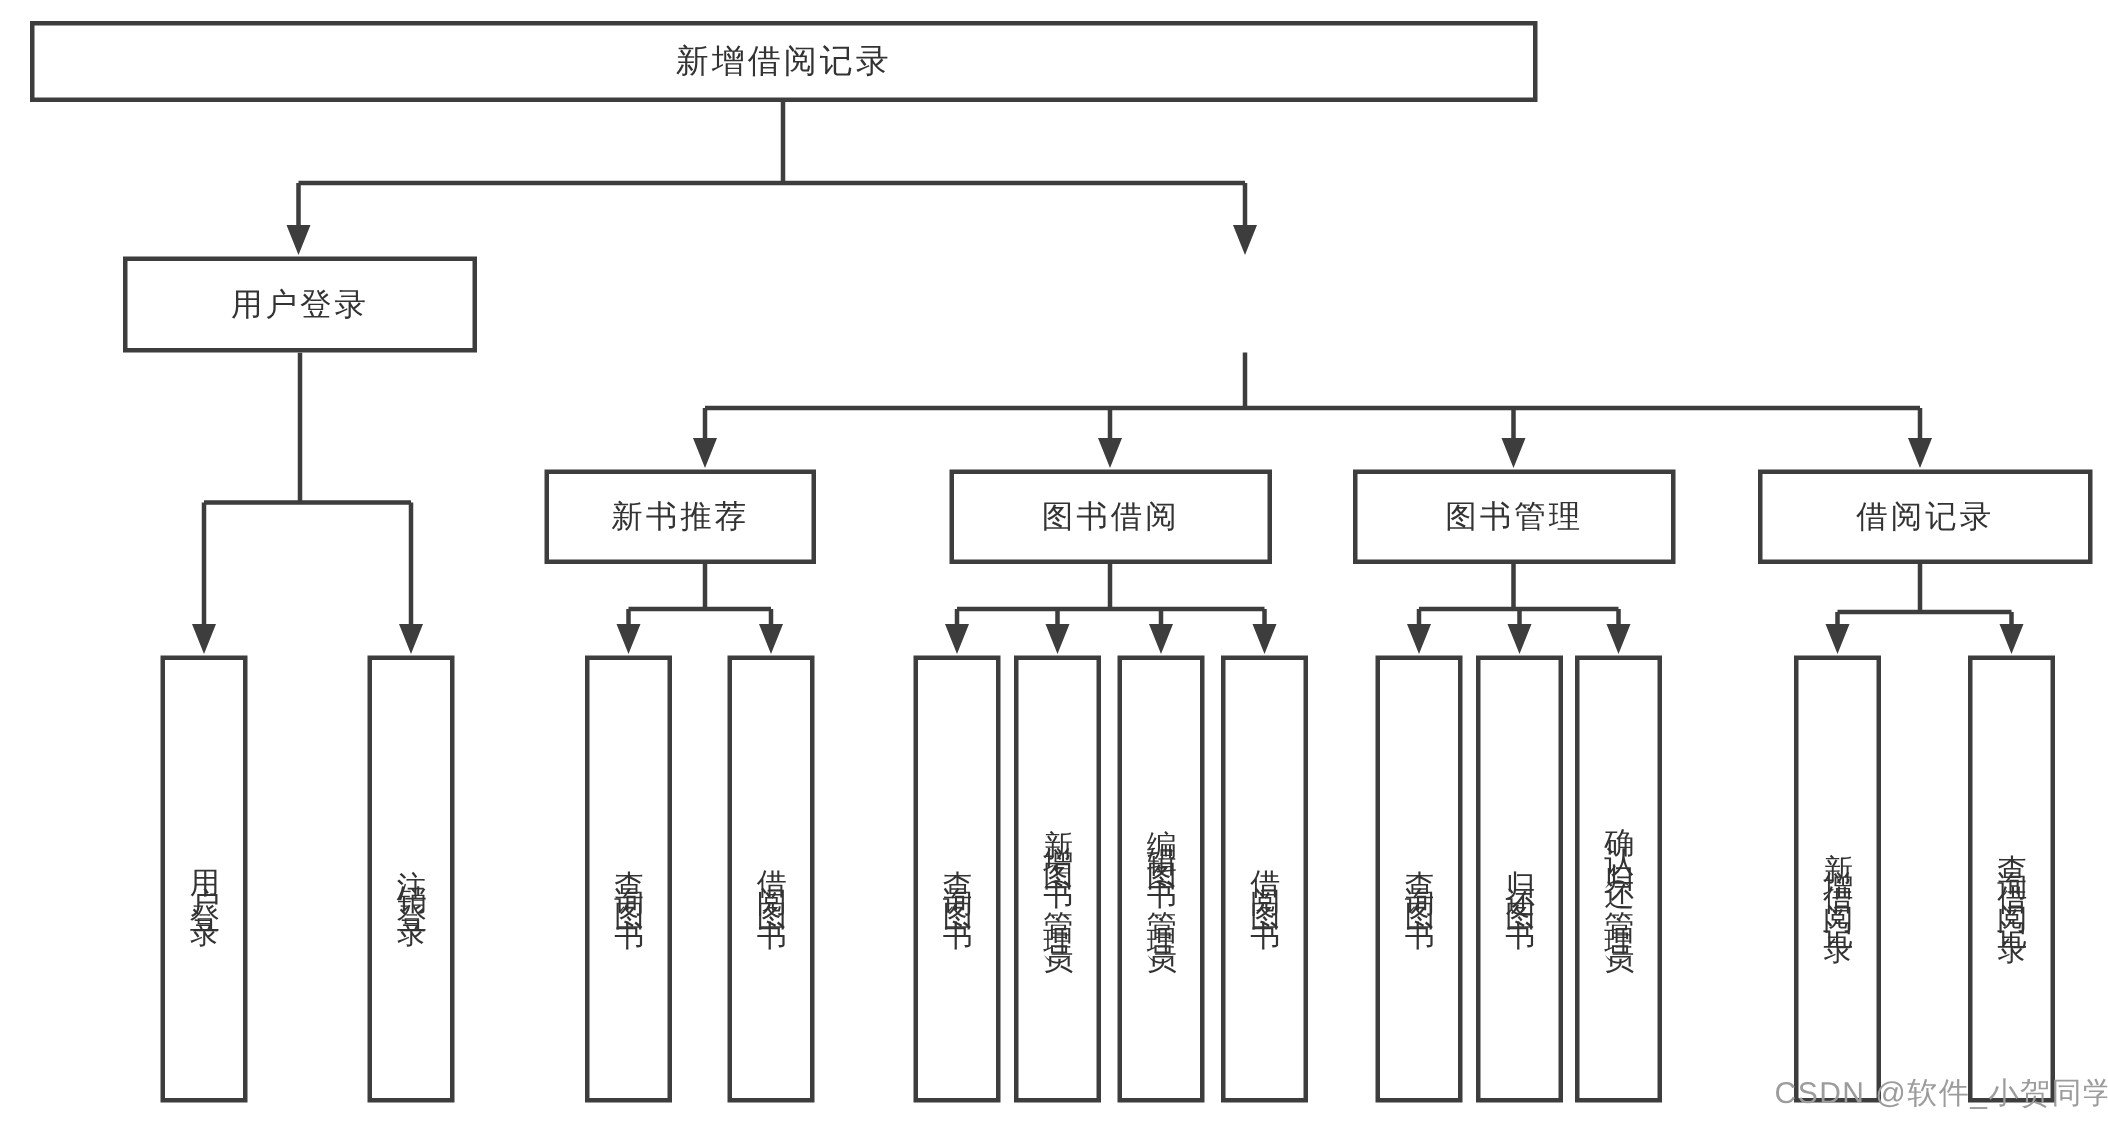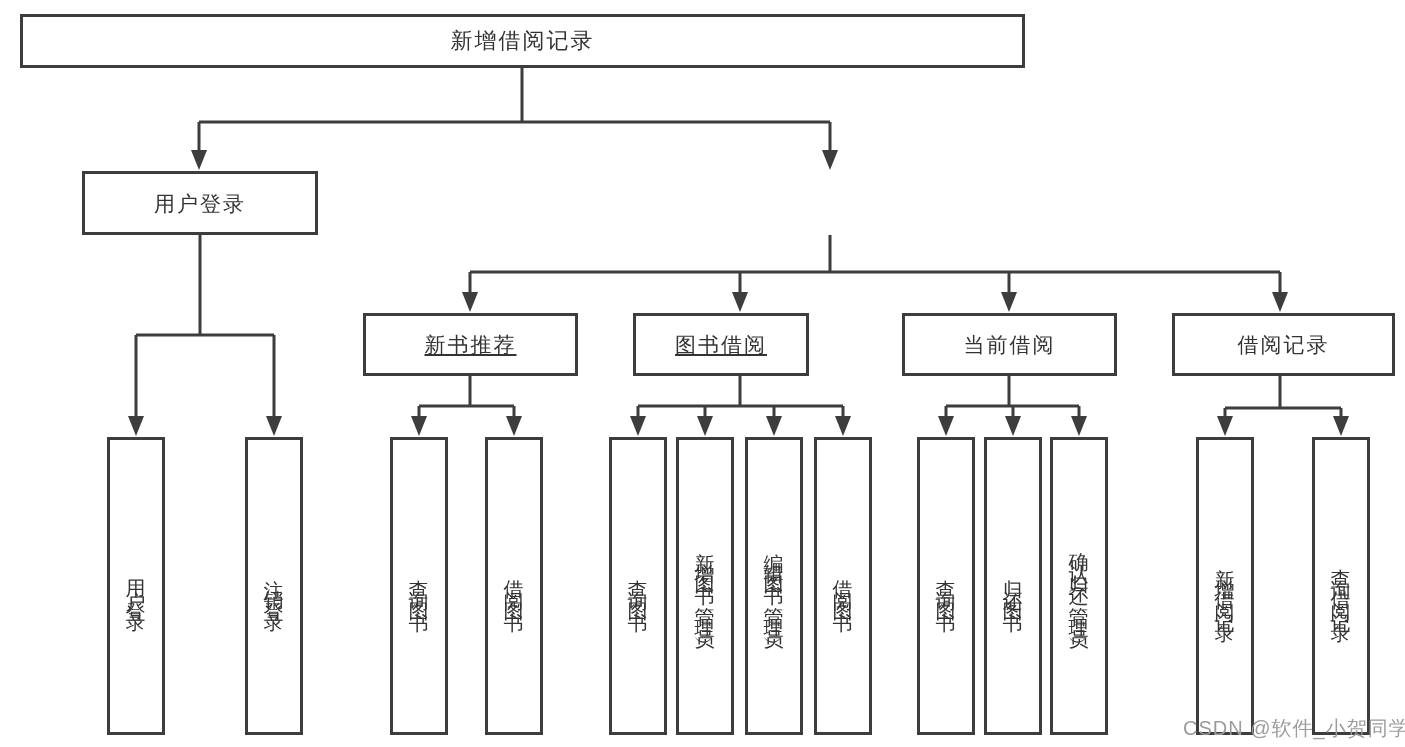--- a/index.html
+++ b/index.html
@@ -78,23 +78,23 @@
       M411 416 h16 l-8 20 z  M506 416 h16 l-8 20 z
       M630 416 h16 l-8 20 z  M697 416 h16 l-8 20 z  M766 416 h16 l-8 20 z  M835 416 h16 l-8 20 z
       M938 416 h16 l-8 20 z  M1005 416 h16 l-8 20 z  M1071 416 h16 l-8 20 z
       M1217 416 h16 l-8 20 z M1333 416 h16 l-8 20 z"></path>
   </svg>
 
   <div class="node root" style="left:20px; top:14px; width:1005px; height:54px;">新增借阅记录</div>
 
   <div class="node" style="left:82px; top:171px; width:236px; height:64px;">用户登录</div>
 
-  <div class="node" style="left:363px; top:313px; width:215px; height:63px;text-decoration:underline;">新书推荐</div>
-  <div class="node" style="left:633px; top:313px; width:176px; height:63px;text-decoration:underline;">图书借阅</div>
-  <div class="node" style="left:902px; top:313px; width:215px; height:63px;">当前借阅</div>
+  <div class="node" style="left:363px; top:313px; width:181px; height:63px;">新书推荐</div>
+  <div class="node" style="left:633px; top:313px; width:215px; height:63px;">图书借阅</div>
+  <div class="node" style="left:902px; top:313px; width:215px; height:63px;">图书管理</div>
   <div class="node" style="left:1172px; top:313px; width:223px; height:63px;">借阅记录</div>
 
   <div class="node leaf" style="left:107px; top:437px; width:58px; height:298px;">用户登录</div>
   <div class="node leaf" style="left:245px; top:437px; width:58px; height:298px;">注销登录</div>
 
   <div class="node leaf" style="left:390px; top:437px; width:58px; height:298px;">查询图书</div>
   <div class="node leaf" style="left:485px; top:437px; width:58px; height:298px;">借阅图书</div>
 
   <div class="node leaf" style="left:609px; top:437px; width:58px; height:298px;">查询图书</div>
   <div class="node leaf" style="left:676px; top:437px; width:58px; height:298px;">新增图书（管理员）</div>

